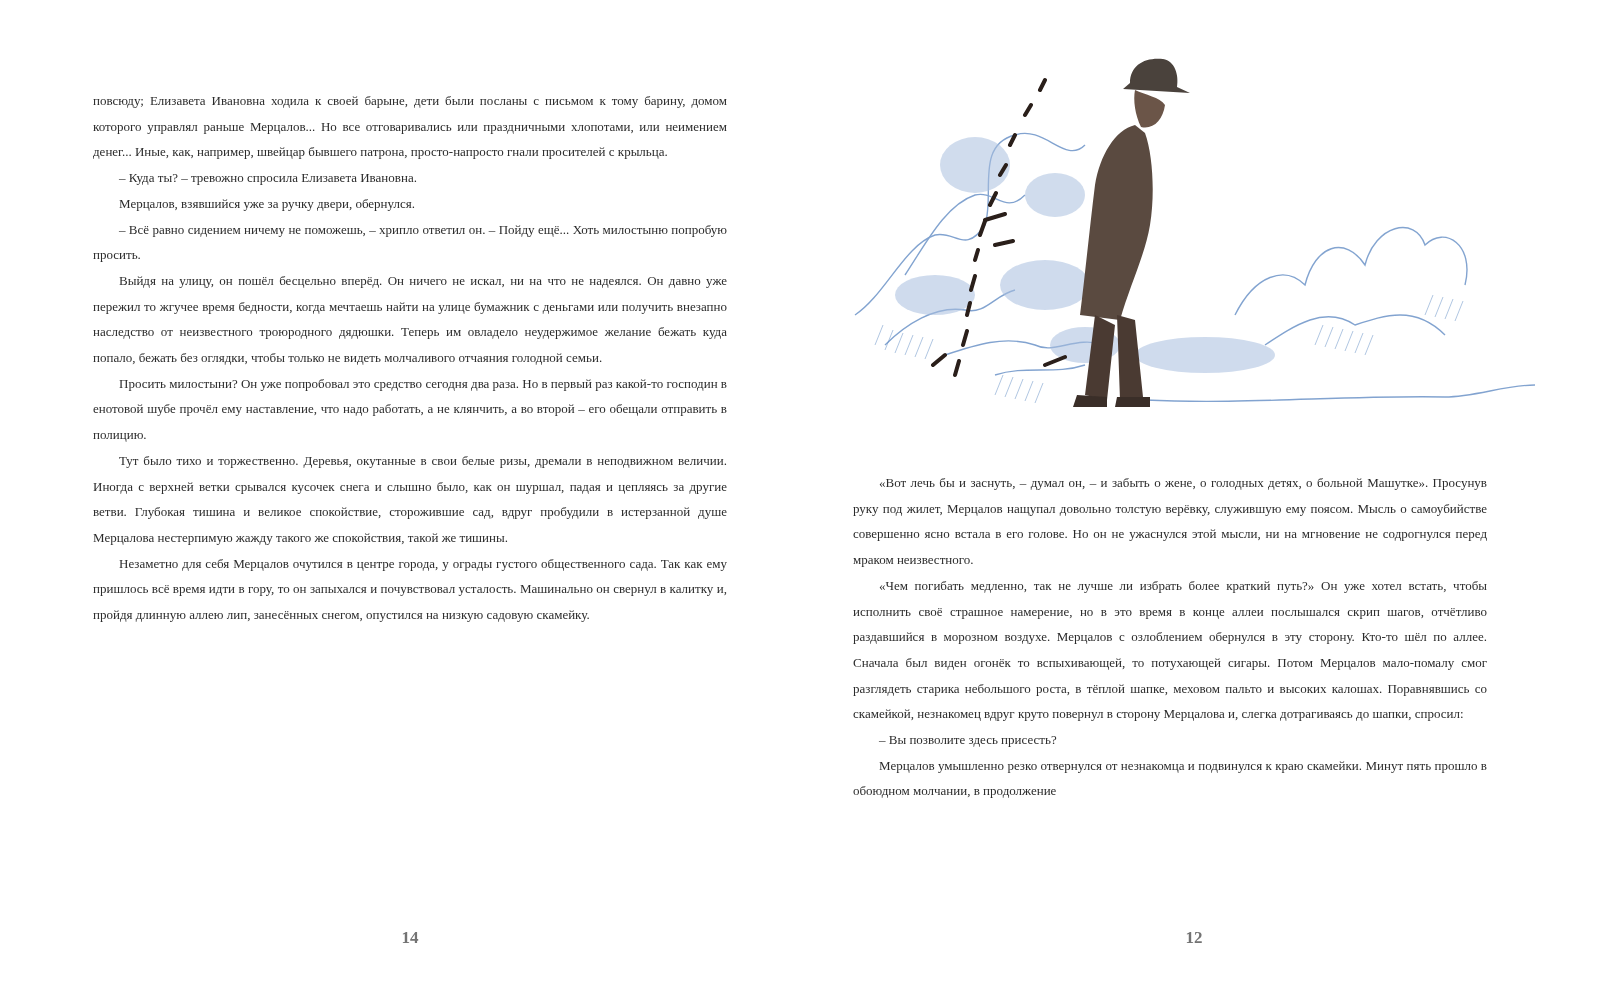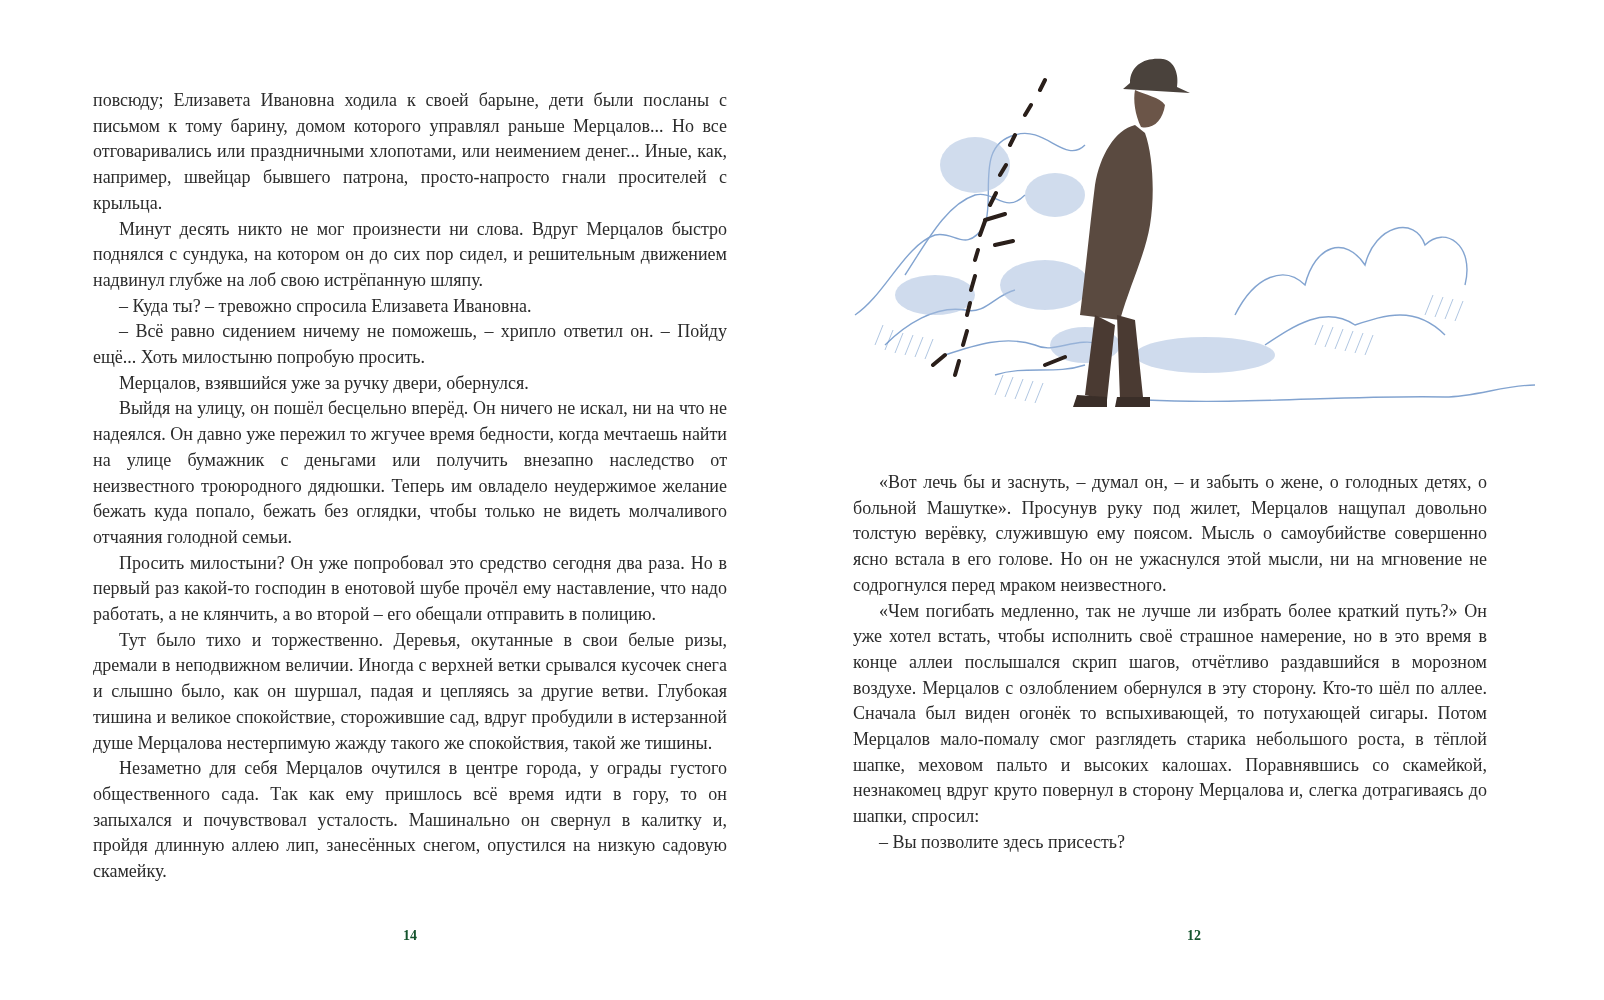--- a/index.html
+++ b/index.html
@@ -1,38 +1,37 @@
 <!DOCTYPE html>
 <html><head>
 <meta charset="utf-8">
 <style>
   html, body { margin: 0; padding: 0; background: #ffffff; }
   body { width: 1604px; height: 1000px; position: relative; overflow: hidden;
          font-family: "Liberation Serif", "DejaVu Serif", serif; color: #2b2b2b; }
   .page { position: absolute; top: 0; height: 1000px; }
   .page.left { left: 0; width: 802px; }
   .page.right { left: 802px; width: 802px; }
-  .text { position: absolute; font-size: 18px; line-height: 25.7px; text-align: justify; }
+  .text { position: absolute; font-size: 13px; line-height: 25.7px; text-align: justify; }
   .left .text { left: 93px; top: 88px; width: 634px; }
   .text p { margin: 0; text-indent: 0; }
   .text p.indent { text-indent: 26px; }
-  .pageno { position: absolute; top: 928px; font-size: 14px; font-weight: bold; color: #14532d; width: 60px; text-align: center; }
+  .pageno { position: absolute; top: 928px; font-size: 17px; font-weight: bold; color: #737373; width: 60px; text-align: center; }
   .left .pageno { left: 380px; }
   .illustration { position: absolute; left: 845px; top: 45px; width: 700px; height: 420px; }
 </style>
 </head>
 <body>
 
 <div class="page left">
   <div class="text">
     <p>повсюду; Елизавета Ивановна ходила к своей барыне, дети были посланы с письмом к тому барину, домом которого управлял раньше Мерцалов... Но все отговаривались или праздничными хлопотами, или неимением денег... Иные, как, например, швейцар бывшего патрона, просто-напросто гнали просителей с крыльца.</p>
-    <p class="indent">Минут десять никто не мог произнести ни слова. Вдруг Мерцалов быстро поднялся с сундука, на котором он до сих пор сидел, и решительным движением надвинул глубже на лоб свою истрёпанную шляпу.</p>
     <p class="indent">– Куда ты? – тревожно спросила Елизавета Ивановна.</p>
+    <p class="indent">Мерцалов, взявшийся уже за ручку двери, обернулся.</p>
     <p class="indent">– Всё равно сидением ничему не поможешь, – хрипло ответил он. – Пойду ещё... Хоть милостыню попробую просить.</p>
-    <p class="indent">Мерцалов, взявшийся уже за ручку двери, обернулся.</p>
     <p class="indent">Выйдя на улицу, он пошёл бесцельно вперёд. Он ничего не искал, ни на что не надеялся. Он давно уже пережил то жгучее время бедности, когда мечтаешь найти на улице бумажник с деньгами или получить внезапно наследство от неизвестного троюродного дядюшки. Теперь им овладело неудержимое желание бежать куда попало, бежать без оглядки, чтобы только не видеть молчаливого отчаяния голодной семьи.</p>
     <p class="indent">Просить милостыни? Он уже попробовал это средство сегодня два раза. Но в первый раз какой-то господин в енотовой шубе прочёл ему наставление, что надо работать, а не клянчить, а во второй – его обещали отправить в полицию.</p>
     <p class="indent">Тут было тихо и торжественно. Деревья, окутанные в свои белые ризы, дремали в неподвижном величии. Иногда с верхней ветки срывался кусочек снега и слышно было, как он шуршал, падая и цепляясь за другие ветви. Глубокая тишина и великое спокойствие, сторожившие сад, вдруг пробудили в истерзанной душе Мерцалова нестерпимую жажду такого же спокойствия, такой же тишины.</p>
     <p class="indent">Незаметно для себя Мерцалов очутился в центре города, у ограды густого общественного сада. Так как ему пришлось всё время идти в гору, то он запыхался и почувствовал усталость. Машинально он свернул в калитку и, пройдя длинную аллею лип, занесённых снегом, опустился на низкую садовую скамейку.</p>
   </div>
   <div class="pageno">14</div>
 </div>
 
 <div class="page right"></div>
 
@@ -74,15 +73,16 @@
     <path d="M250 270 L240 350 L262 355 L270 280 Z M272 270 L275 355 L298 352 L290 275 Z" fill="#4a3a32"></path>
     <path d="M232 350 L262 352 L262 362 L228 362 Z M272 352 L305 352 L305 362 L270 362 Z" fill="#3a2e28"></path>
   </g>
 </svg>
 
 <div class="right-text-wrap">
   <div class="text" style="left:853px;top:470px;width:634px;position:absolute;">
     <p class="indent">«Вот лечь бы и заснуть, – думал он, – и забыть о жене, о голодных детях, о больной Машутке». Просунув руку под жилет, Мерцалов нащупал довольно толстую верёвку, служившую ему поясом. Мысль о самоубийстве совершенно ясно встала в его голове. Но он не ужаснулся этой мысли, ни на мгновение не содрогнулся перед мраком неизвестного.</p>
     <p class="indent">«Чем погибать медленно, так не лучше ли избрать более краткий путь?» Он уже хотел встать, чтобы исполнить своё страшное намерение, но в это время в конце аллеи послышался скрип шагов, отчётливо раздавшийся в морозном воздухе. Мерцалов с озлоблением обернулся в эту сторону. Кто-то шёл по аллее. Сначала был виден огонёк то вспыхивающей, то потухающей сигары. Потом Мерцалов мало-помалу смог разглядеть старика небольшого роста, в тёплой шапке, меховом пальто и высоких калошах. Поравнявшись со скамейкой, незнакомец вдруг круто повернул в сторону Мерцалова и, слегка дотрагиваясь до шапки, спросил:</p>
     <p class="indent">– Вы позволите здесь присесть?</p>
+    <p class="indent">Мерцалов умышленно резко отвернулся от незнакомца и подвинулся к краю скамейки. Минут пять прошло в обоюдном молчании, в продолжение</p>
   </div>
   <div class="pageno" style="left:1164px;">12</div>
 </div>
 
 </body></html>

